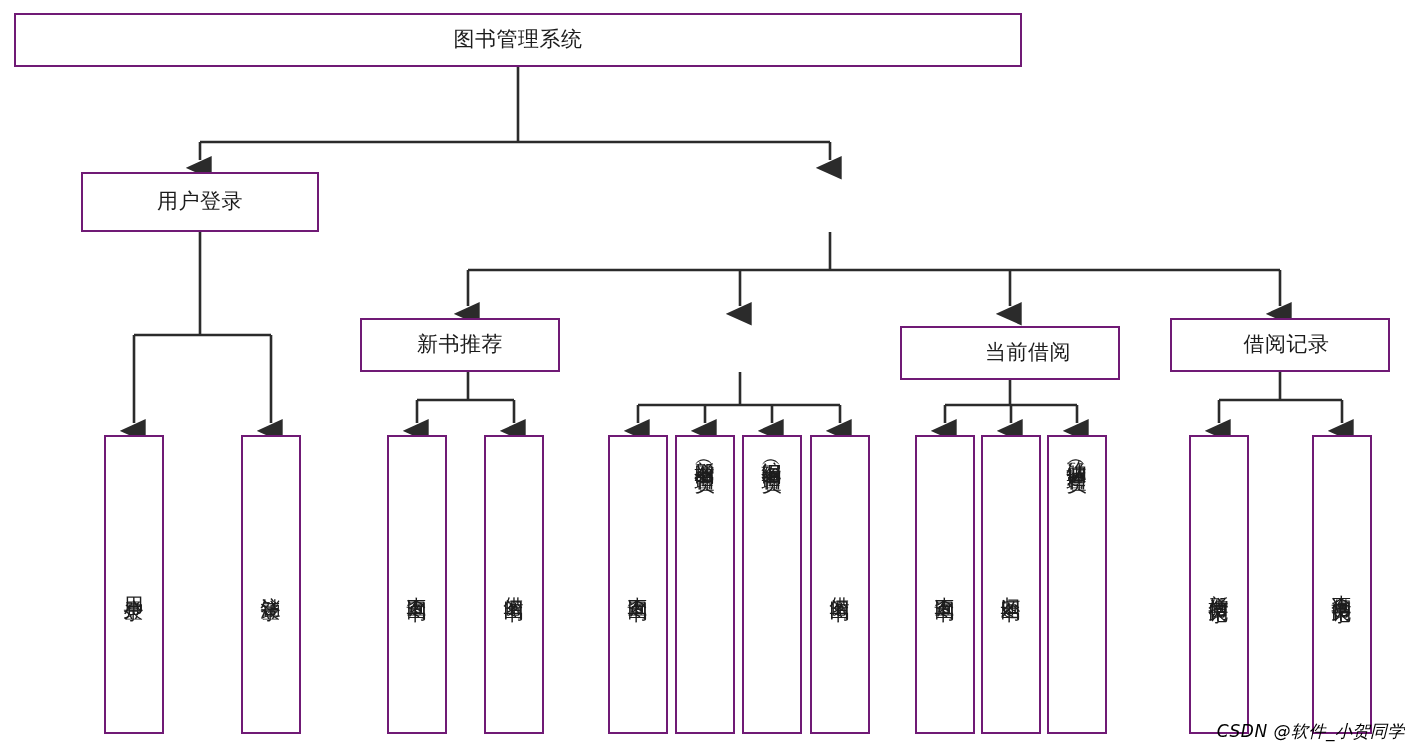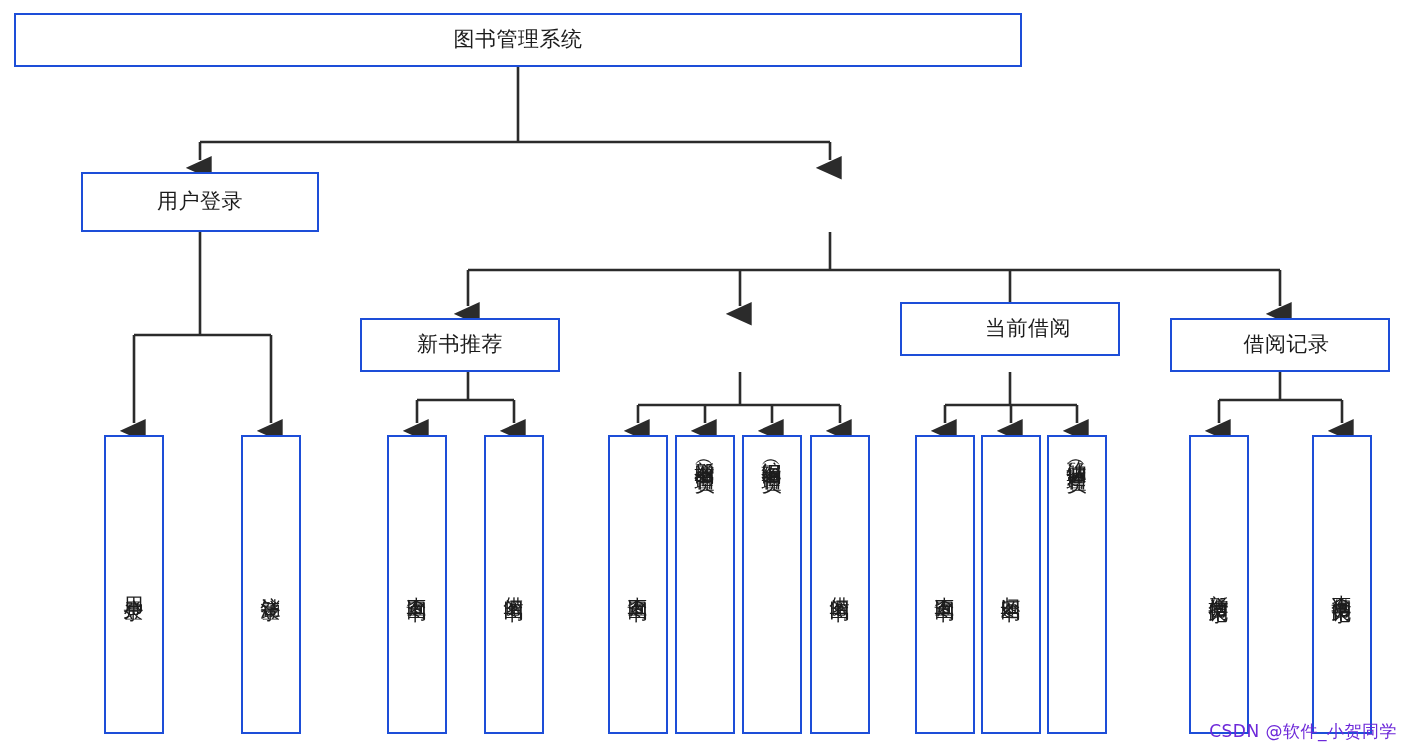--- a/index.html
+++ b/index.html
@@ -21,21 +21,21 @@
   #diagram-svg {
     position: absolute;
     left: 0;
     top: 0;
     width: 1405px;
     height: 747px;
   }
   .node-box {
     position: absolute;
     box-sizing: border-box;
-    border: 2px solid #1d4ed8;
+    border: 2px solid #701a75;
     background: #ffffff;
     display: flex;
     align-items: center;
     justify-content: center;
     overflow: hidden;
   }
   .node-label-h {
     font-size: 21px;
     color: #1c1c1c;
     line-height: 1.2;
@@ -59,27 +59,28 @@
     align-items: flex-start;
     justify-content: center;
     padding-top: 8px;
   }
   .leaf-box.centered {
     align-items: center;
     padding-top: 0;
   }
   #watermark {
     position: absolute;
-    right: 8px;
+    right: 0;
     bottom: 4px;
     font-size: 17px;
-    color: #6d28d9;
+    color: #000000;
     white-space: nowrap;
     letter-spacing: 0.5px;
     pointer-events: none;
+    font-style: italic;
   }
 </style>
 </head>
 <body>
 
 <div id="canvas">
 
   <svg id="diagram-svg" viewBox="0 0 1405 747" xmlns="http://www.w3.org/2000/svg">
     <defs>
       <marker id="arrowhead" markerWidth="10" markerHeight="10" refX="1.5" refY="4.5" orient="auto" markerUnits="strokeWidth">
@@ -139,21 +140,21 @@
     <span class="node-label-h">图书管理系统</span>
   </div>
 
   <div class="node-box" id="l1-0" style="left: 81px; top: 172px; width: 238px; height: 60px;">
     <span class="node-label-h">用户登录</span>
   </div>
 
   <div class="node-box" id="l2-0" style="left: 360px; top: 318px; width: 200px; height: 54px;">
     <span class="node-label-h">新书推荐</span>
   </div>
-  <div class="node-box" id="l2-2" style="left: 900px; top: 302px; width: 220px; height: 54px; padding-left: 36px;">
+  <div class="node-box" id="l2-2" style="left: 900px; top: 326px; width: 220px; height: 54px; padding-left: 36px;">
     <span class="node-label-h">当前借阅</span>
   </div>
   <div class="node-box" id="l2-3" style="left: 1170px; top: 318px; width: 220px; height: 54px; padding-left: 13px;">
     <span class="node-label-h">借阅记录</span>
   </div>
 
   <div class="node-box leaf-box centered" id="leaf-0" style="left: 104px; top: 435px; width: 60px; height: 299px;">
     <span class="node-label-v">用户登录</span>
   </div>
   <div class="node-box leaf-box centered" id="leaf-1" style="left: 241px; top: 435px; width: 60px; height: 299px;">

